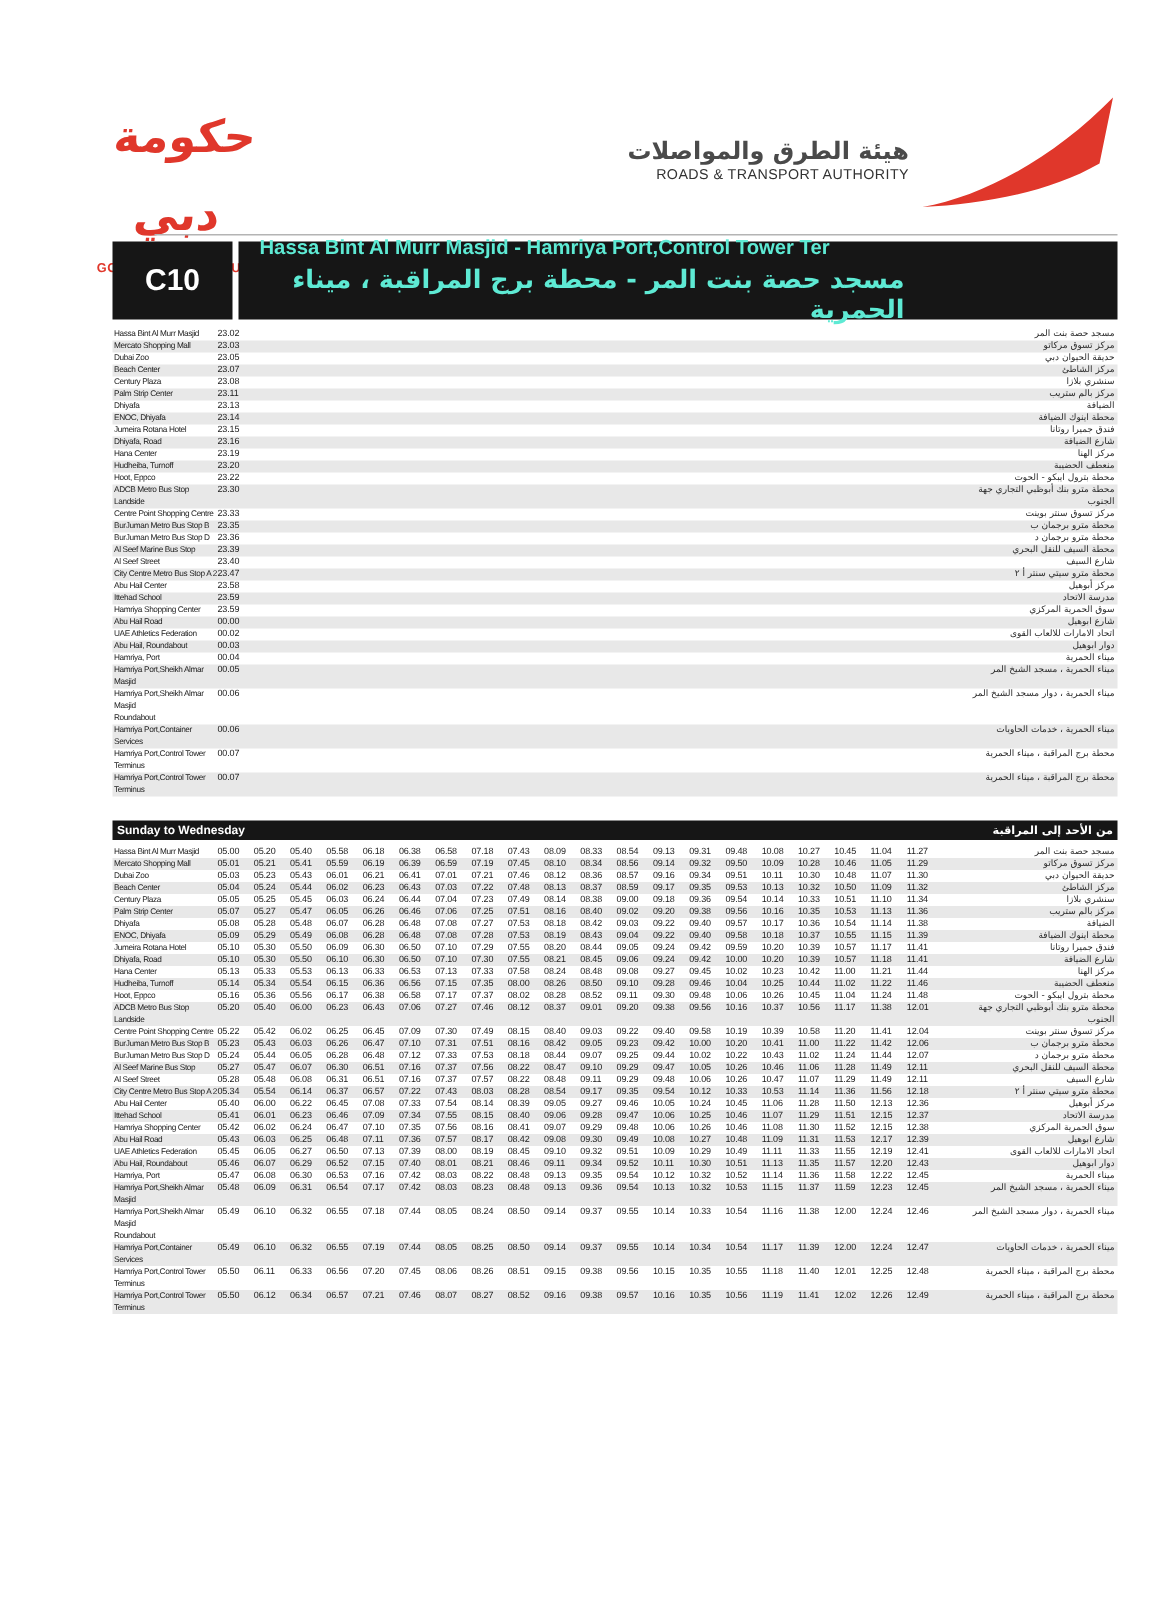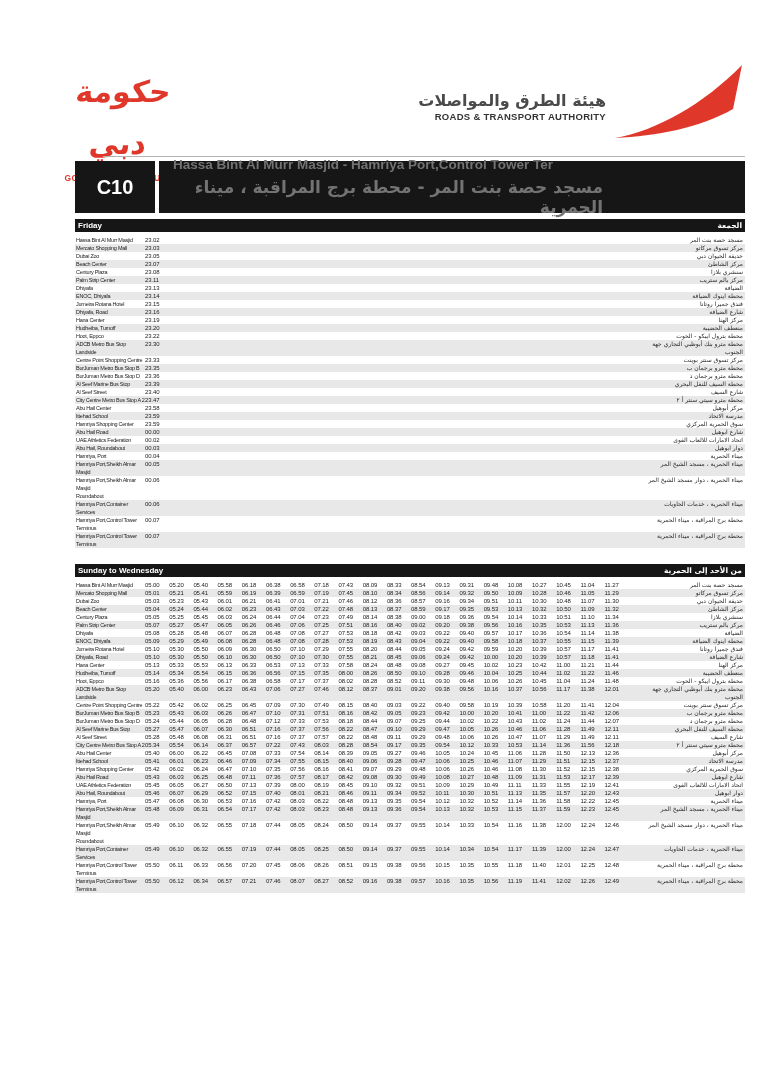--- a/index.html
+++ b/index.html
@@ -6,34 +6,34 @@
   .page{position:relative;width:768px;height:1070px;background:#fff;overflow:hidden;
         font-family:"Liberation Sans",sans-serif;color:#1c1c1c;}
   .ar{font-family:"DejaVu Sans",sans-serif;direction:rtl;}
 
   
   .gov-logo{position:absolute;left:58px;top:66px;width:125px;text-align:center;}
   .gov-ar{font-size:30px;line-height:52px;font-weight:bold;color:#e0372b;transform:skewX(-6deg);}
   .gov-en{font-size:8.5px;font-weight:bold;color:#e0372b;letter-spacing:.4px;margin-top:3px;white-space:nowrap;}
   .rta-text{position:absolute;right:162px;top:92px;text-align:right;}
   .rta-text .rta-ar{font-size:16px;line-height:17px;color:#4a4a4a;font-weight:bold;}
-  .rta-text .rta-en{font-size:9.5px;font-weight:bold;color:#333;letter-spacing:.3px;margin-top:2px;white-space:nowrap;}
+  .rta-text .rta-en{font-size:9.5px;font-weight:normal;color:#333;letter-spacing:.3px;margin-top:2px;white-space:nowrap;}
   .rta-logo{position:absolute;left:612px;top:62px;width:133px;height:80px;}
   .rta-logo svg{display:block;width:133px;height:80px;}
   .rta-letters{position:absolute;left:44px;top:14px;color:#fff;font-size:24px;font-weight:bold;
                font-style:italic;letter-spacing:1px;transform:rotate(-13deg);}
   .rule{position:absolute;left:103px;top:156px;width:642px;height:1px;background:#b4b4b4;}
 
   
   .main{position:absolute;left:75px;top:161px;width:670px;}
 
   .titlebar{display:flex;height:52px;}
   .route-code{width:80px;background:#161616;color:#fff;display:flex;align-items:center;
               justify-content:center;font-size:20px;font-weight:bold;}
-  .route-title{flex:1;margin-left:4px;background:#161616;color:#737373;display:flex;flex-direction:column;
+  .route-title{flex:1;margin-left:4px;background:#161616;color:#5eead4;display:flex;flex-direction:column;
                justify-content:center;padding-left:14px;}
   .route-en{font-size:13.5px;font-weight:bold;}
   .route-ar{font-size:17px;font-weight:bold;margin-top:5px;width:430px;text-align:right;}
 
   
   .tt-section{margin-top:6px;}
   .tt-section + .tt-section{margin-top:16px;}
   .sec-bar{height:13px;background:#161616;color:#fff;display:flex;justify-content:space-between;
            align-items:center;padding:0 3px;}
   .sec-en{font-size:8px;font-weight:bold;line-height:13px;}
@@ -77,24 +77,20 @@
     <div class="titlebar">
       <div class="route-code">C10</div>
       <div class="route-title">
         <div class="route-en">Hassa Bint Al Murr Masjid - Hamriya Port,Control Tower Ter</div>
         <div class="route-ar ar">مسجد حصة بنت المر - محطة برج المراقبة ، ميناء الحمرية</div>
       </div>
     </div>
 
     <div id="sections">
   <section class="tt-section">
-    <div class="sec-bar">
-      <span class="sec-en">Friday</span>
-      <span class="sec-ar ar">الجمعة</span>
-    </div>
     <div class="rows">
   <div class="row">
     <div class="c-en">Hassa Bint Al Murr Masjid</div>
     <div class="c-times">
                 <span class="t">23.02</span>
               </div>
     <div class="c-ar ar">مسجد حصة بنت المر</div>
   </div>
 
   <div class="row alt">
@@ -347,21 +343,21 @@
                 <span class="t">00.07</span>
               </div>
     <div class="c-ar ar">محطة برج المراقبة ، ميناء الحمرية</div>
   </div>
 </div>
   </section>
 
   <section class="tt-section">
     <div class="sec-bar">
       <span class="sec-en">Sunday to Wednesday</span>
-      <span class="sec-ar ar">من الأحد إلى الحمرية</span>
+      <span class="sec-ar ar">من الأحد إلى المراقبة</span>
     </div>
     <div class="rows">
   <div class="row">
     <div class="c-en">Hassa Bint Al Murr Masjid</div>
     <div class="c-times">
                 <span class="t">05.00</span>
                 <span class="t">05.20</span>
                 <span class="t">05.40</span>
                 <span class="t">05.58</span>
                 <span class="t">06.18</span>

